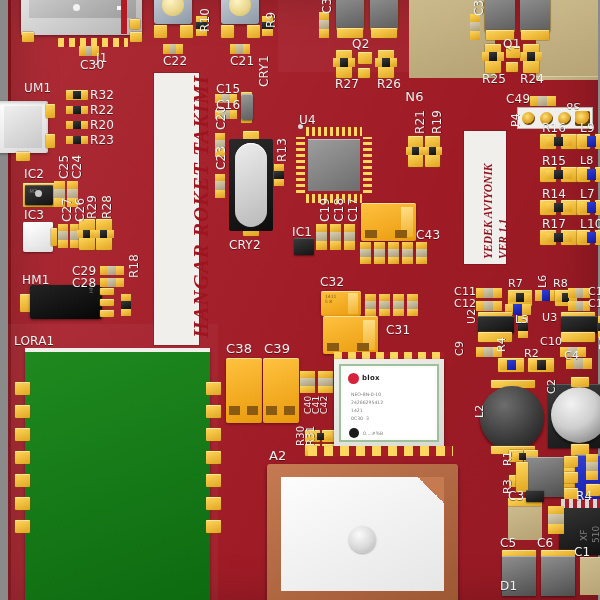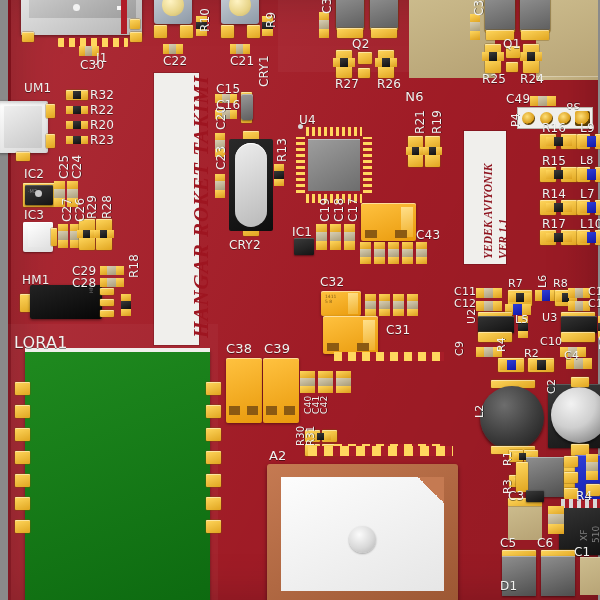--- a/index.html
+++ b/index.html
@@ -635,20 +635,33 @@
     <div class="chip res" style="left:303px;top:453px;width:20px;height:7px;">
       <div class="cap-pad l"></div>
         <div class="cap-body"></div>
         <div class="cap-pad r"></div>
       </div>
 
     <div style="position:absolute;left:326px;top:358px;width:110px;height:9px;
                 background:repeating-linear-gradient(90deg,#ffd75e 0 8px,#a81d28 8px 14px);"></div>
     <div style="position:absolute;left:326px;top:450px;width:110px;height:9px;
                 background:repeating-linear-gradient(90deg,#ffd75e 0 8px,#a81d28 8px 14px);"></div>
+    <div class="ublox" style="left:326px;top:365px;width:110px;height:88px;">
+      <div class="shield"></div>
+      <div class="label">
+        <div class="ublox-dot" style="left:5px;top:5px;width:11px;height:11px;"></div>
+        <div class="ublox-brand" style="left:19px;top:6px;">blox</div>
+        <div class="ublox-txt" style="left:8px;top:24px;">NEO-8N-0-10</div>
+        <div class="ublox-txt" style="left:8px;top:32px;">24266295412</div>
+        <div class="ublox-txt" style="left:8px;top:40px;">1421</div>
+        <div class="ublox-txt" style="left:8px;top:48px;">0C30  3</div>
+        <div class="ublox-pin1" style="left:6px;top:60px;width:10px;height:10px;"></div>
+        <div class="ublox-txt" style="left:20px;top:63px;">0...:#%B</div>
+      </div>
+    </div>
     <div class="chip v" style="left:305px;top:385px;width:0;height:0;"></div>
 
     <div style="position:absolute;left:300px;top:452px;width:145px;height:10px;
                 background:repeating-linear-gradient(90deg,#ffd75e 0 9px,#a81d28 9px 16px);"></div>
     <div class="molex" style="left:259px;top:470px;width:191px;height:140px;">
       <div class="cer"></div>
       <div style="position:absolute;right:14px;top:13px;width:26px;height:26px;
                   background:linear-gradient(225deg,#c57a52 50%,transparent 50%);"></div>
       <div class="dome" style="left:82px;top:62px;width:27px;height:27px;"></div>
     </div>
@@ -828,21 +841,21 @@
       <span class="silk vlabel" style="left:63px;top:185px;font-size:12px;">C24</span>
       <span class="silk" style="left:16px;top:215px;font-size:12px;">IC3</span>
       <span class="silk vlabel" style="left:53px;top:228px;font-size:12px;">C27</span>
       <span class="silk vlabel" style="left:66px;top:228px;font-size:12px;">C26</span>
       <span class="silk vlabel" style="left:78px;top:225px;font-size:12px;">R29</span>
       <span class="silk vlabel" style="left:93px;top:225px;font-size:12px;">R28</span>
       <span class="silk" style="left:14px;top:280px;font-size:12px;">HM1</span>
       <span class="silk" style="left:64px;top:271px;font-size:12px;">C29</span>
       <span class="silk" style="left:64px;top:283px;font-size:12px;">C28</span>
       <span class="silk vlabel" style="left:120px;top:284px;font-size:12px;">R18</span>
-      <span class="silk" style="left:6px;top:341px;font-size:16px;">LORA1</span>
+      <span class="silk" style="left:6px;top:341px;font-size:12px;">LORA1</span>
       <span class="silk" style="left:208px;top:89px;font-size:12px;">C15</span>
       <span class="silk" style="left:208px;top:105px;font-size:12px;">C16</span>
       <span class="silk vlabel" style="left:250px;top:93px;font-size:12px;">CRY1</span>
       <span class="silk vlabel" style="left:207px;top:136px;font-size:12px;">C20</span>
       <span class="silk vlabel" style="left:207px;top:176px;font-size:12px;">C23</span>
       <span class="silk vlabel" style="left:268px;top:168px;font-size:12px;">R13</span>
       <span class="silk" style="left:221px;top:245px;font-size:12px;">CRY2</span>
       <span class="silk" style="left:291px;top:120px;font-size:12px;">U4</span>
       <span class="silk vlabel" style="left:406px;top:140px;font-size:12px;">R21</span>
       <span class="silk vlabel" style="left:423px;top:140px;font-size:12px;">R19</span>

